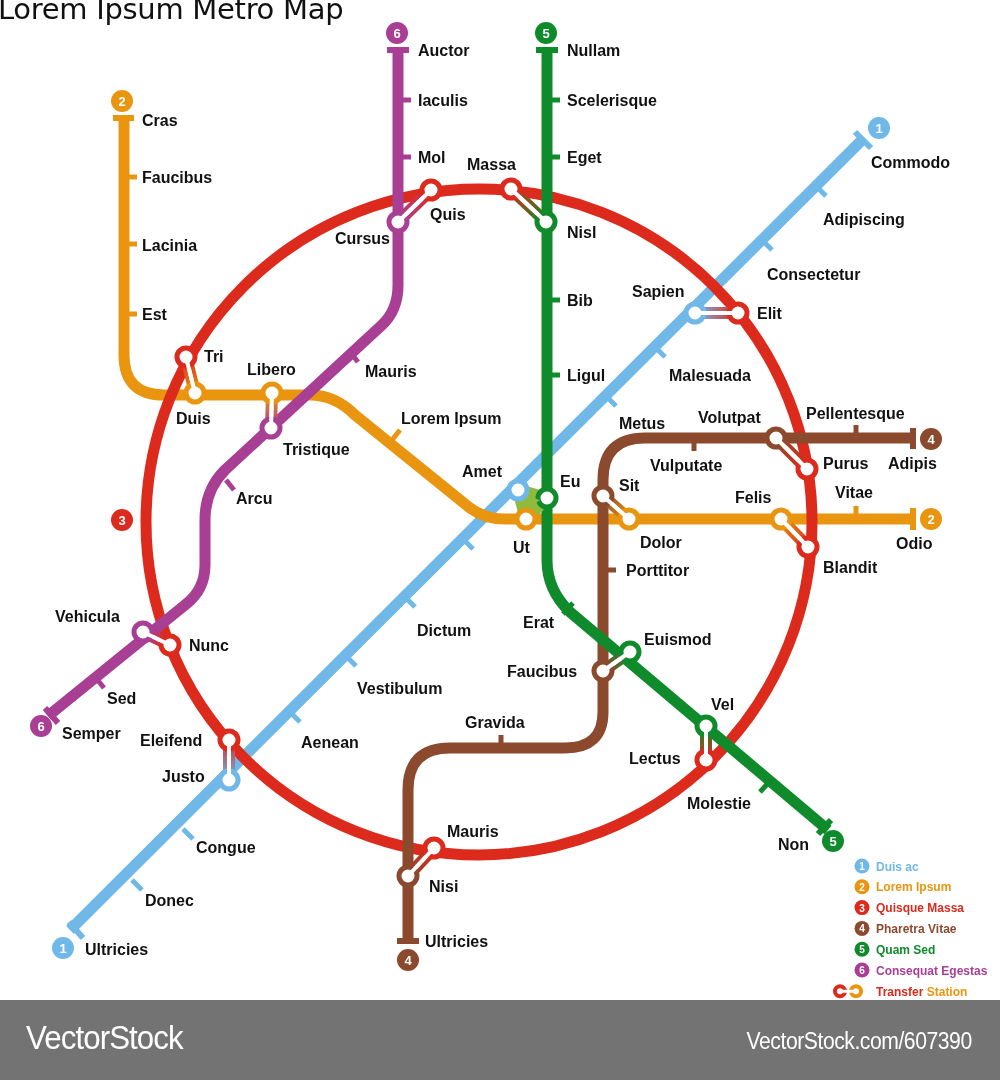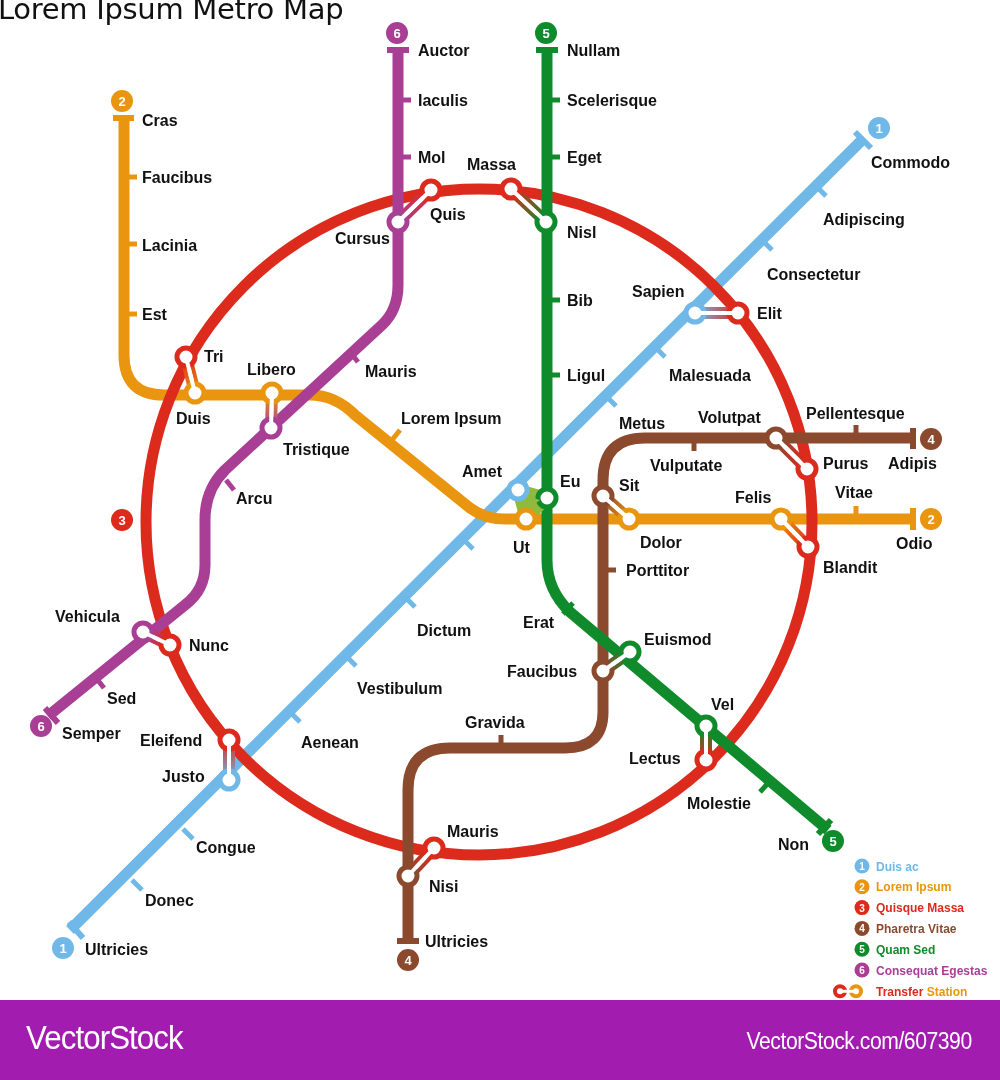--- a/index.html
+++ b/index.html
@@ -3,21 +3,21 @@
 <meta charset="utf-8">
 <style>
   html, body { margin: 0; padding: 0; background: #ffffff; }
   body { width: 1000px; height: 1080px; position: relative; overflow: hidden; font-family: "Liberation Sans", sans-serif; }
   #map-title { position: absolute; left: -2px; top: -8px; font-family: "DejaVu Sans", sans-serif; font-size: 29px; color: #111; font-weight: normal; letter-spacing: -0.3px; }
   #map { position: absolute; left: 0; top: 0; width: 1000px; height: 1000px; }
   #map text { font-family: "Liberation Sans", sans-serif; font-weight: bold; }
   .st-label { font-size: 16px; fill: #111; }
   .badge-num { font-size: 13px; fill: #fff; font-weight: bold; }
   .legend-text { font-size: 12px; font-weight: bold; }
-  #footer { position: absolute; left: 0; top: 1000px; width: 1000px; height: 80px; background: #a21caf; }
+  #footer { position: absolute; left: 0; top: 1000px; width: 1000px; height: 80px; background: #737373; }
   #footer-brand { position: absolute; left: 26px; top: 18px; color: #fff; font-size: 34px; font-family: "Liberation Sans", sans-serif; letter-spacing: -1px; transform: scaleX(0.92); transform-origin: left; }
   #footer-url { position: absolute; right: 28px; top: 28px; color: #fff; font-size: 23px; font-family: "Liberation Sans", sans-serif; letter-spacing: -0.5px; transform: scaleX(0.92); transform-origin: right; }
 </style>
 </head>
 <body>
 
 <div id="map-title">Lorem Ipsum Metro Map</div>
 
 <svg id="map" viewBox="0 0 1000 1000" xmlns="http://www.w3.org/2000/svg">
   <defs>

